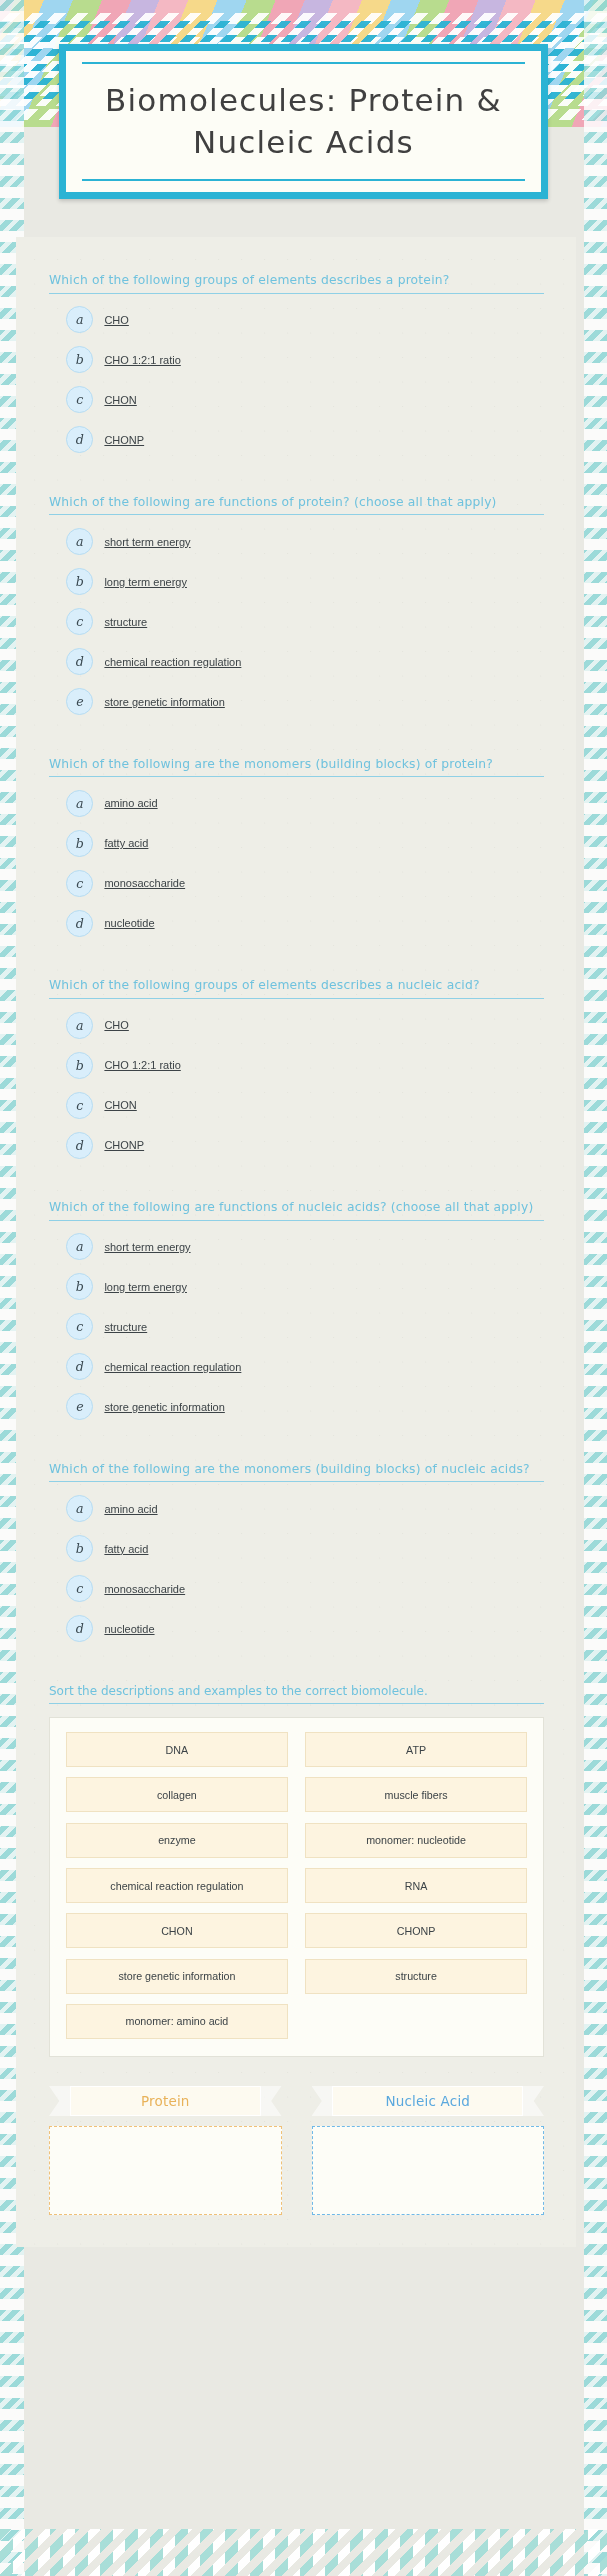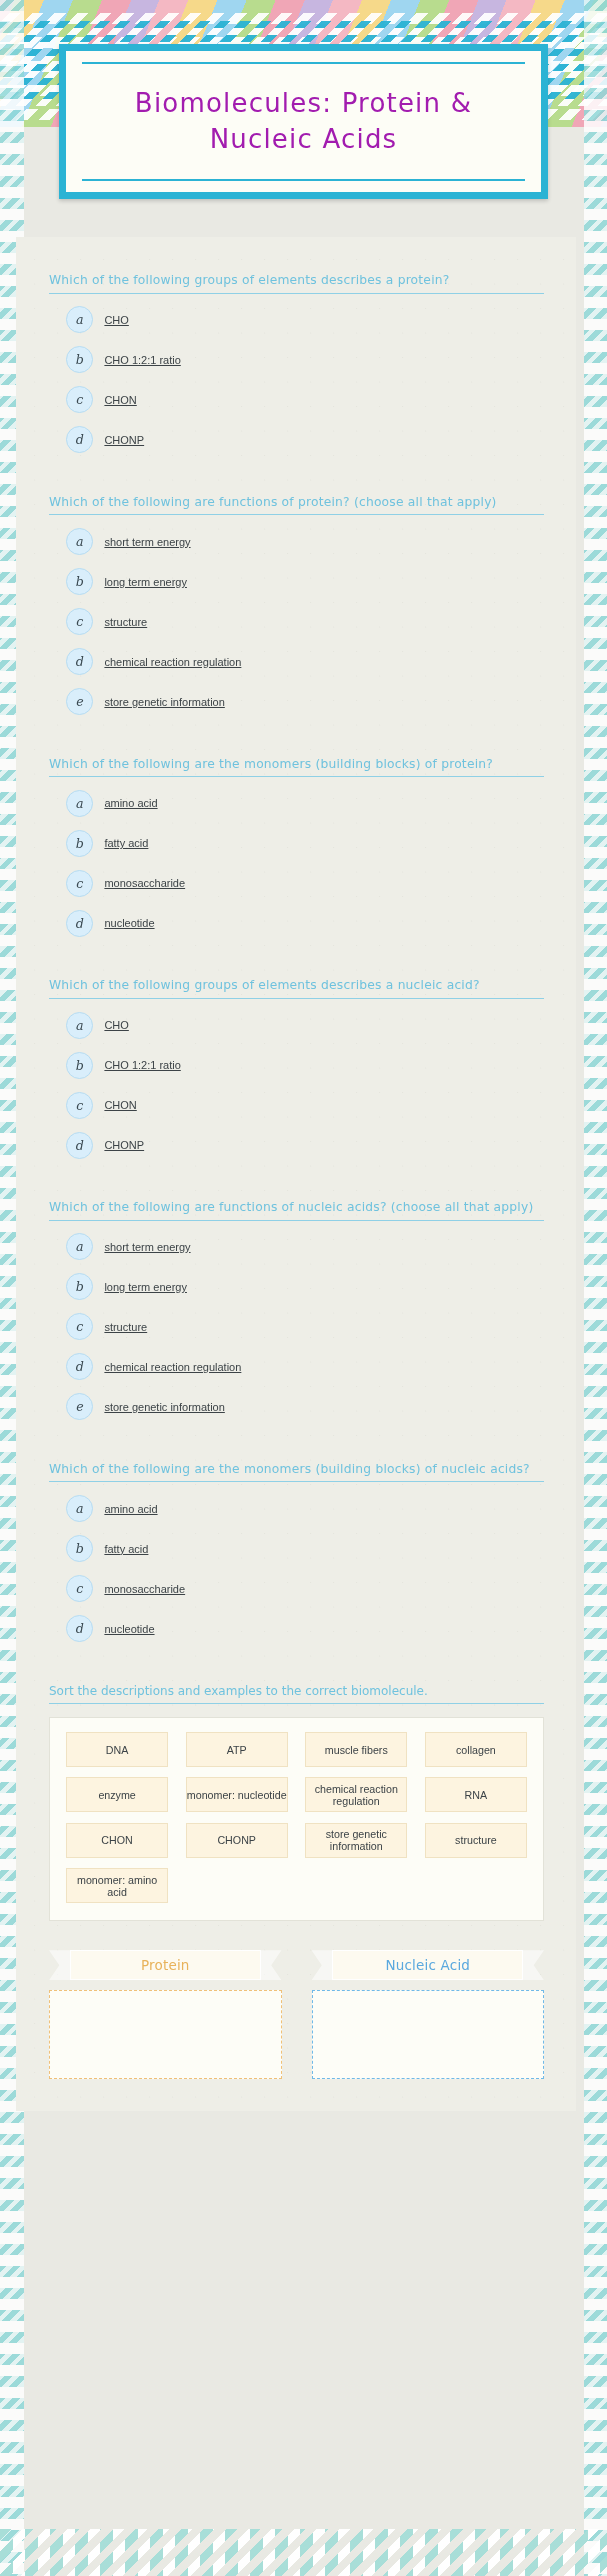--- a/index.html
+++ b/index.html
@@ -116,23 +116,23 @@
   .title-card .inner-rule-top,
   .title-card .inner-rule-bottom {
     position: absolute;
     left: 16px; right: 16px;
     height: 2.4px;
     background: #2bb3d4;
   }
   .title-card .inner-rule-top { top: 11px; }
   .title-card .inner-rule-bottom { bottom: 11px; }
   .title-text {
-    font-size: 26px;
+    font-size: 31px;
     line-height: 1.35;
-    color: #a21caf;
+    color: #404040;
     text-align: center;
     letter-spacing: 1.2px;
     padding: 0 20.6px;
     font-family: "DejaVu Sans", sans-serif;
   }
 
   
   .sheet {
     position: absolute;
     left: 16px;
@@ -202,21 +202,21 @@
     border-bottom: 1.2px solid #8fd0e6;
     margin-bottom: 12.7px;
   }
   .sort-panel {
     background: #fdfdf7;
     border: 0.8px solid #e2e2d8;
     padding: 14.2px 16px 17.4px 16px;
   }
   .sort-grid {
     display: grid;
-    grid-template-columns: 1fr 1fr 1fr 1fr;
+    grid-template-columns: 1fr 1fr;
     gap: 10.3px 17.4px;
   }
   .tile {
     background: #fdf4e0;
     border: 0.8px solid #f0e2c2;
     height: 35px;
     display: flex;
     align-items: center;
     justify-content: center;
     font-size: 10.7px;
@@ -440,22 +440,22 @@
         </li>
       </ul>
     </div>
 
     <div class="sort-block">
       <div class="sort-prompt">Sort the descriptions and examples to the correct biomolecule.</div>
       <div class="sort-panel">
         <div class="sort-grid">
           <div class="tile">DNA</div>
           <div class="tile">ATP</div>
+          <div class="tile">collagen</div>
           <div class="tile">muscle fibers</div>
-          <div class="tile">collagen</div>
           <div class="tile">enzyme</div>
           <div class="tile">monomer: nucleotide</div>
           <div class="tile">chemical reaction regulation</div>
           <div class="tile">RNA</div>
           <div class="tile">CHON</div>
           <div class="tile">CHONP</div>
           <div class="tile">store genetic information</div>
           <div class="tile">structure</div>
           <div class="tile">monomer: amino acid</div>
           <div class="tile empty"></div>

